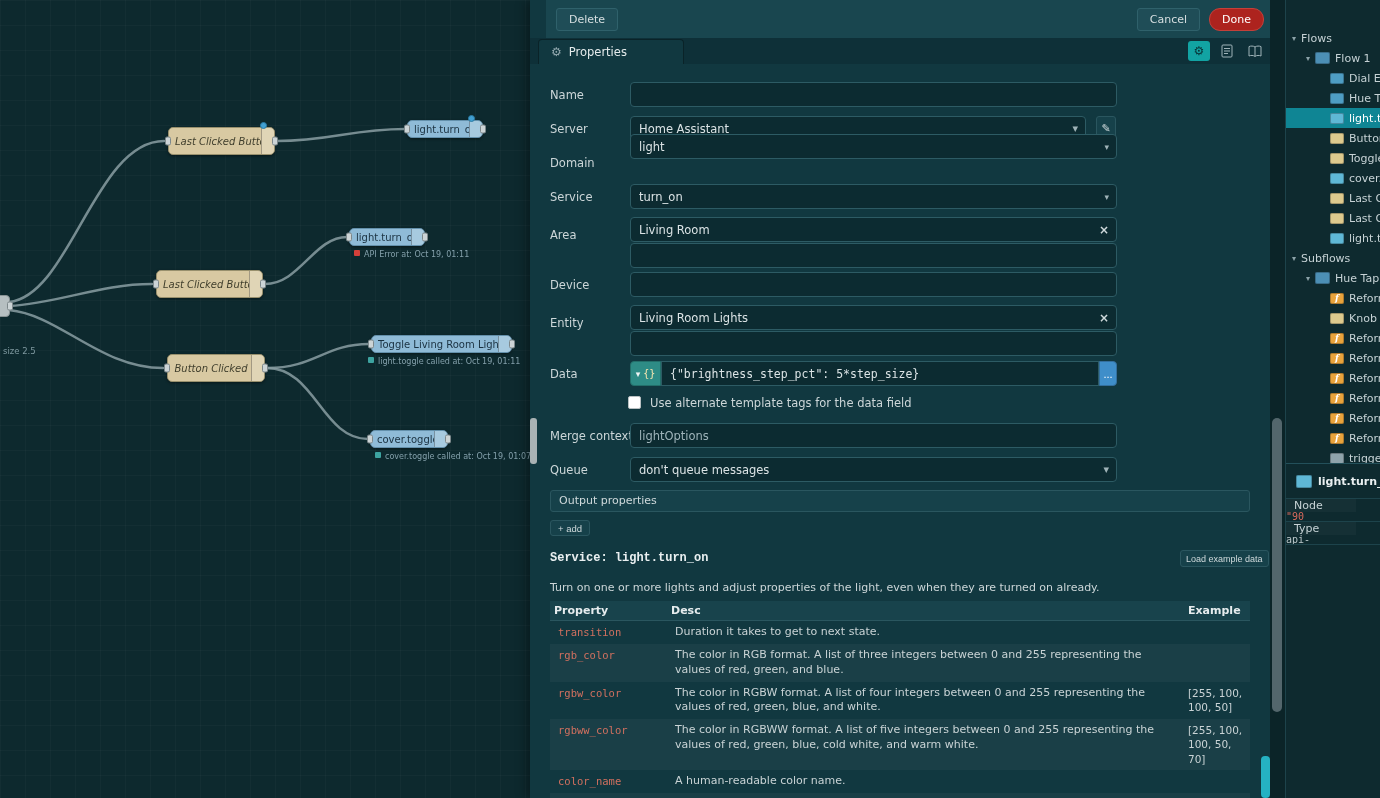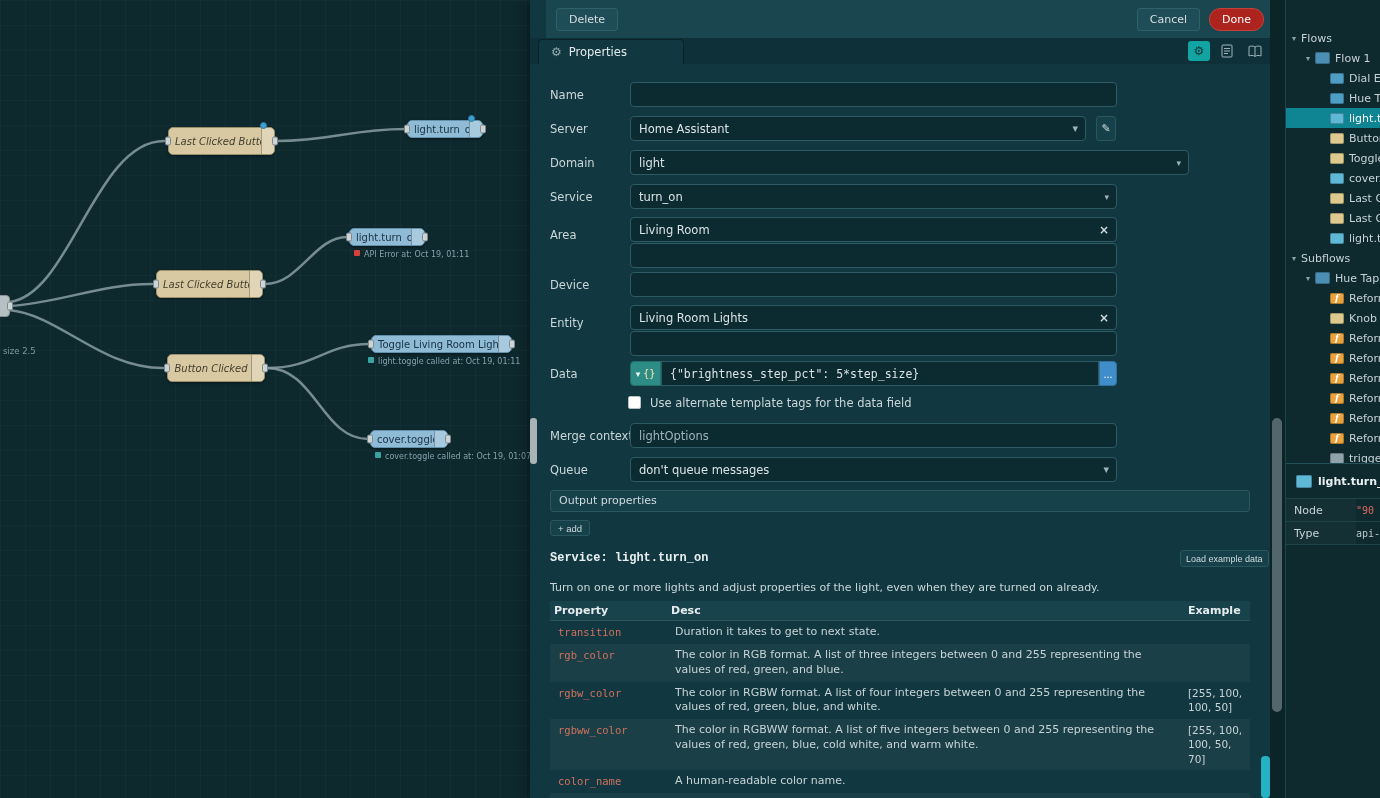--- a/index.html
+++ b/index.html
@@ -95,21 +95,21 @@
     font:italic bold 9px "DejaVu Serif",serif;color:#fff;flex:none;box-shadow:inset 0 0 0 1px rgba(0,0,0,.25);}
   .chip.flowicon{background:#4c8fb5;width:15px;height:12px;}
   .chip.blue{background:#4e9dc3;} .chip.lightblue{background:#5fb8d6;}
   .chip.tan{background:#ddca8e;} .chip.orange{background:#e8a33c;} .chip.gray{background:#8fa3ab;}
   .titem{display:flex;align-items:center;gap:5px;height:20px;padding-left:44px;white-space:nowrap;cursor:pointer;overflow:hidden;}
   .titem.sel{background:#0f8594;color:#fff;}
   .tlab{overflow:hidden;text-overflow:clip;}
   .info-panel{position:absolute;left:0;top:463px;right:0;bottom:0;border-top:1px solid #23505a;background:#0e2a2f;}
   .info-header{height:34px;display:flex;align-items:center;gap:6px;padding-left:10px;font-weight:bold;font-size:11px;color:#eaf0f1;white-space:nowrap;overflow:hidden;}
   .info-header .chip{width:16px;height:13px;}
-  .info-row{height:23px;border-top:1px solid #1d434b;display:flex;align-items:stretch;}
+  .info-row{height:23px;border-top:1px solid #1d434b;display:flex;align-items:stretch;flex-direction:column;}
   .info-key{width:70px;padding-left:8px;background:rgba(255,255,255,.03);display:flex;align-items:center;flex:none;}
   .info-val{flex:1;display:flex;align-items:center;overflow:hidden;white-space:nowrap;font-family:"DejaVu Sans Mono",monospace;font-size:10px;color:#b9c6c9;}
   .info-val.red{color:#d8695c;}
   .info-bottom-line{border-top:1px solid #1d434b;height:0;}
   svg.micon{display:block;}
 </style>
 </head>
 <body>
 
 <div class="app">
@@ -231,21 +231,21 @@
       <label class="flabel" style="top:58px">Server</label>
       <div class="fin" style="left:100px;top:52px;width:456px">
         <span>Home Assistant</span>
           <span class="chev big">▾</span>
       </div>
       <button class="minibtn" style="left:566px;top:52px;width:20px;height:25px">
           <span>✎</span>
         </button>
 
       <label class="flabel" style="top:92px">Domain</label>
-      <div class="fin" style="left:100px;top:86px;width:559px">
+      <div class="fin" style="left:100px;top:70px;width:487px">
         <span>light</span>
           <span class="chev">▾</span>
       </div>
 
       <label class="flabel" style="top:126px">Service</label>
       <div class="fin" style="left:100px;top:120px;width:487px">
         <span>turn_on</span>
           <span class="chev">▾</span>
       </div>
 

